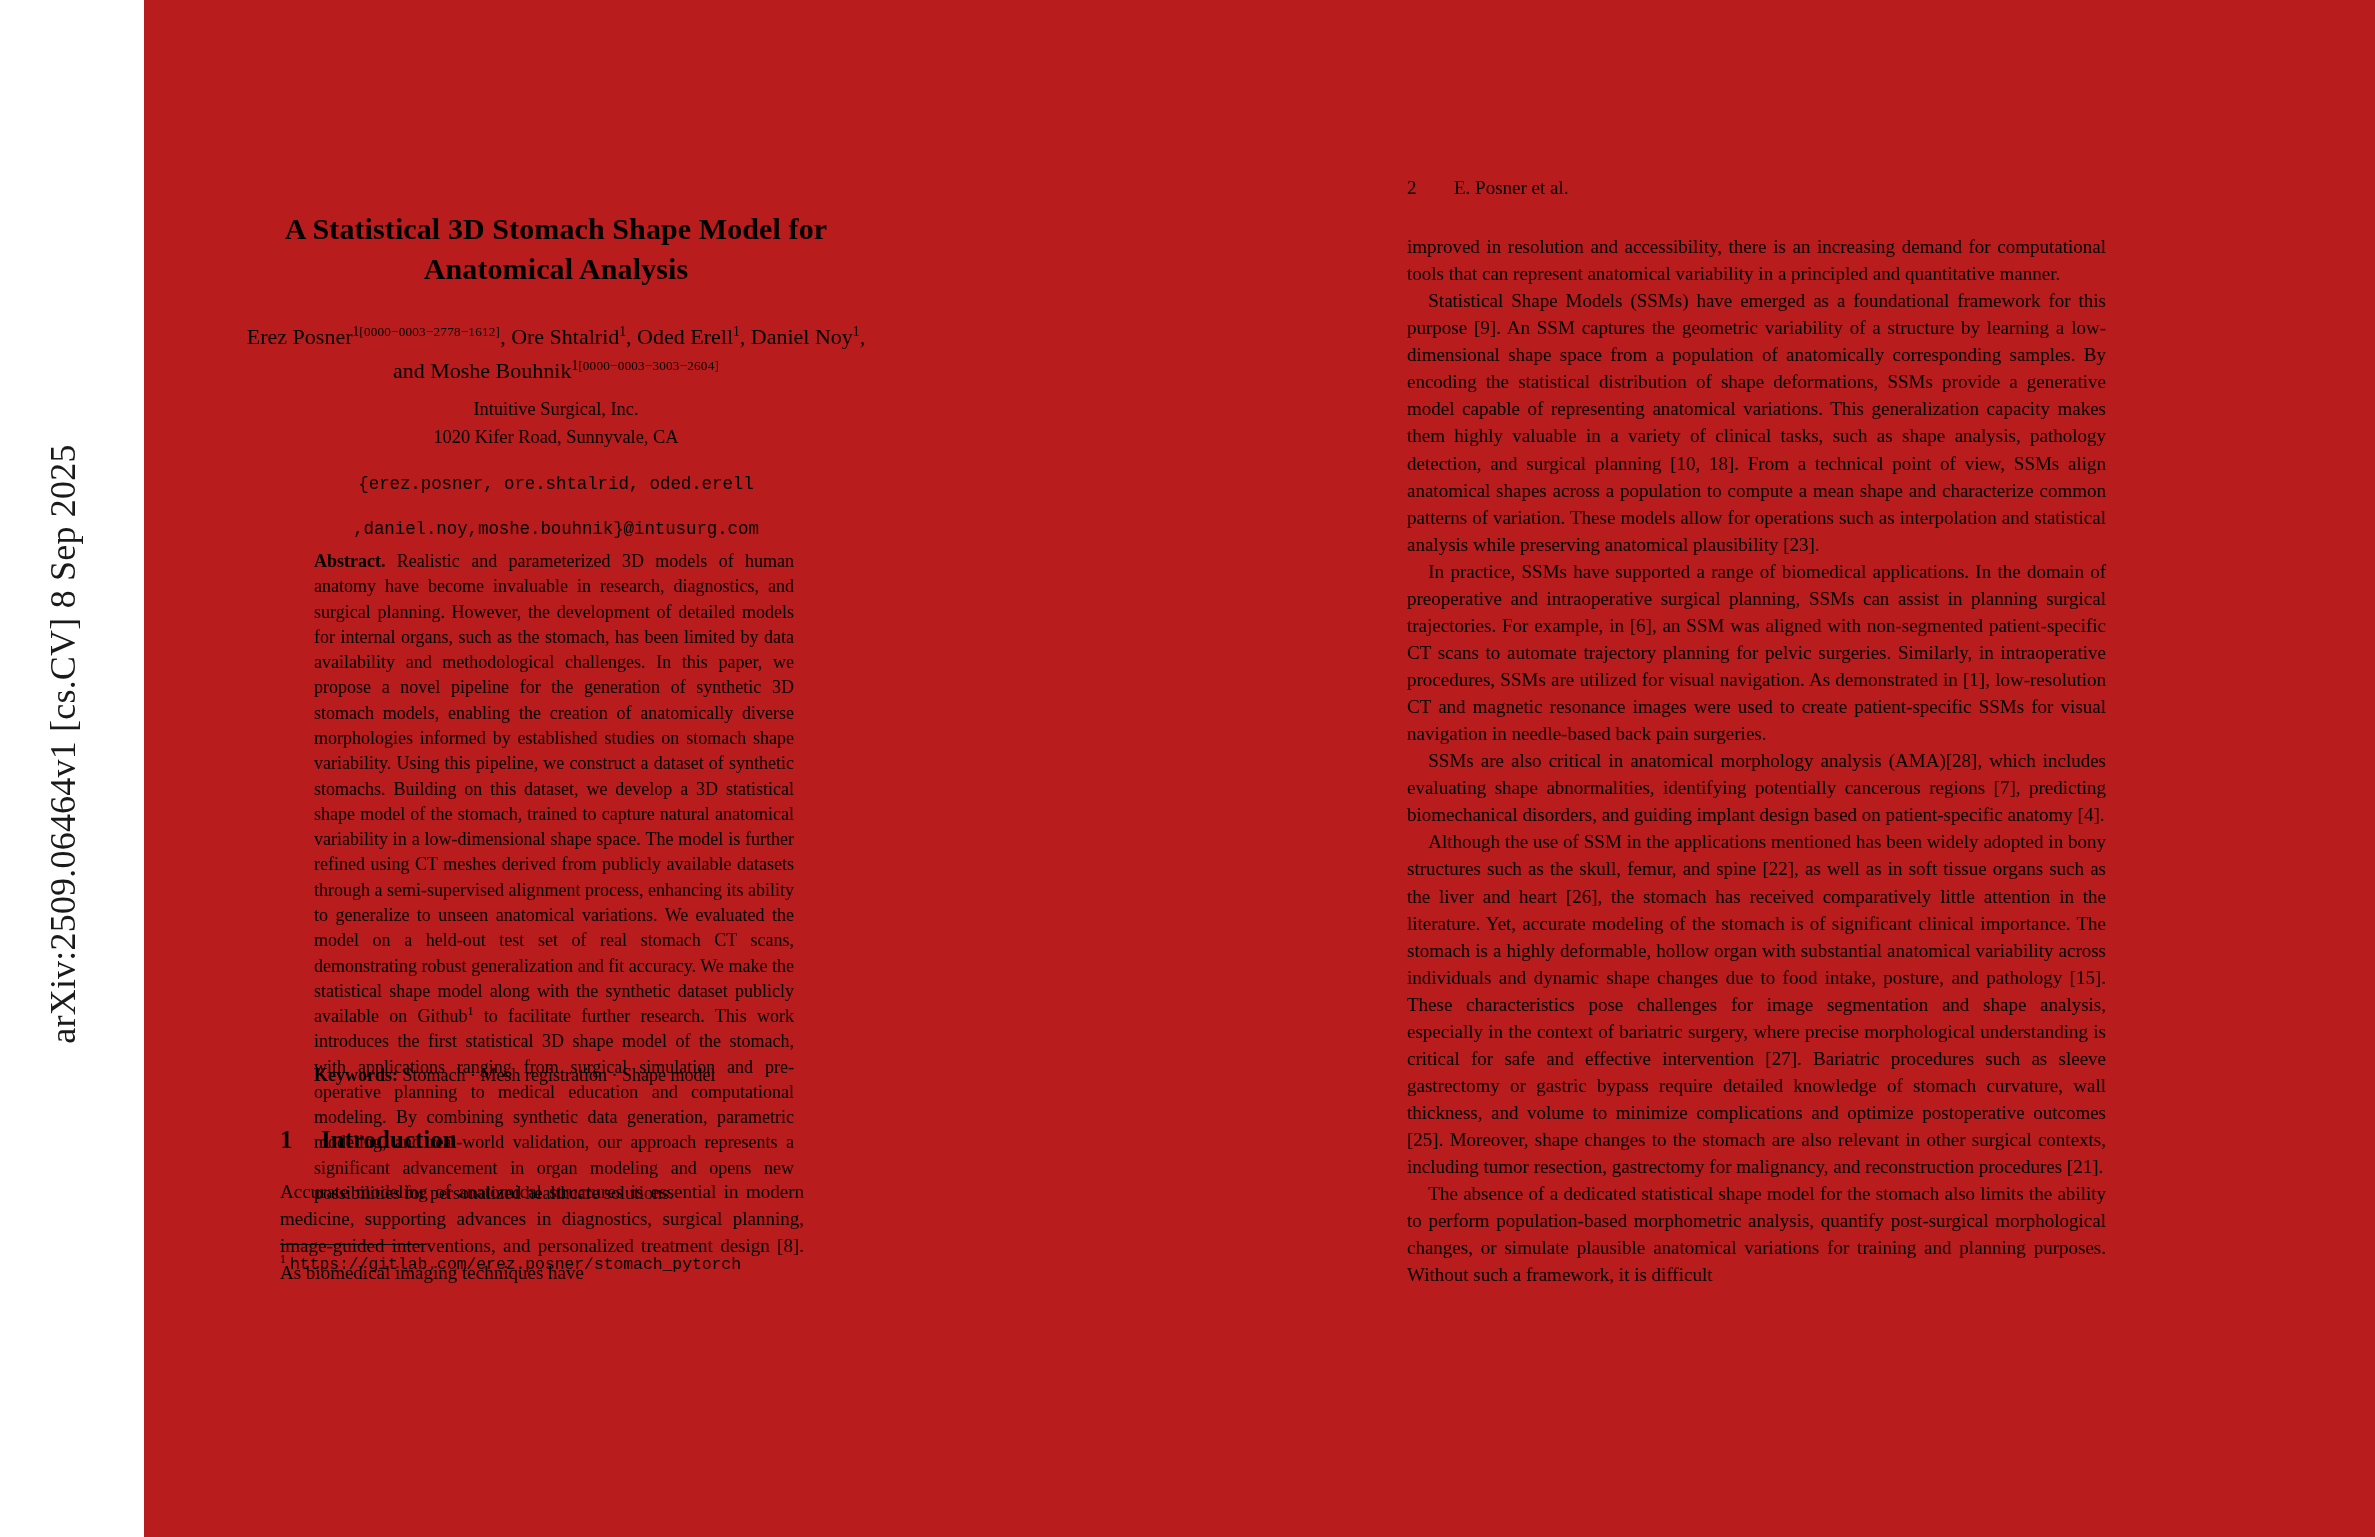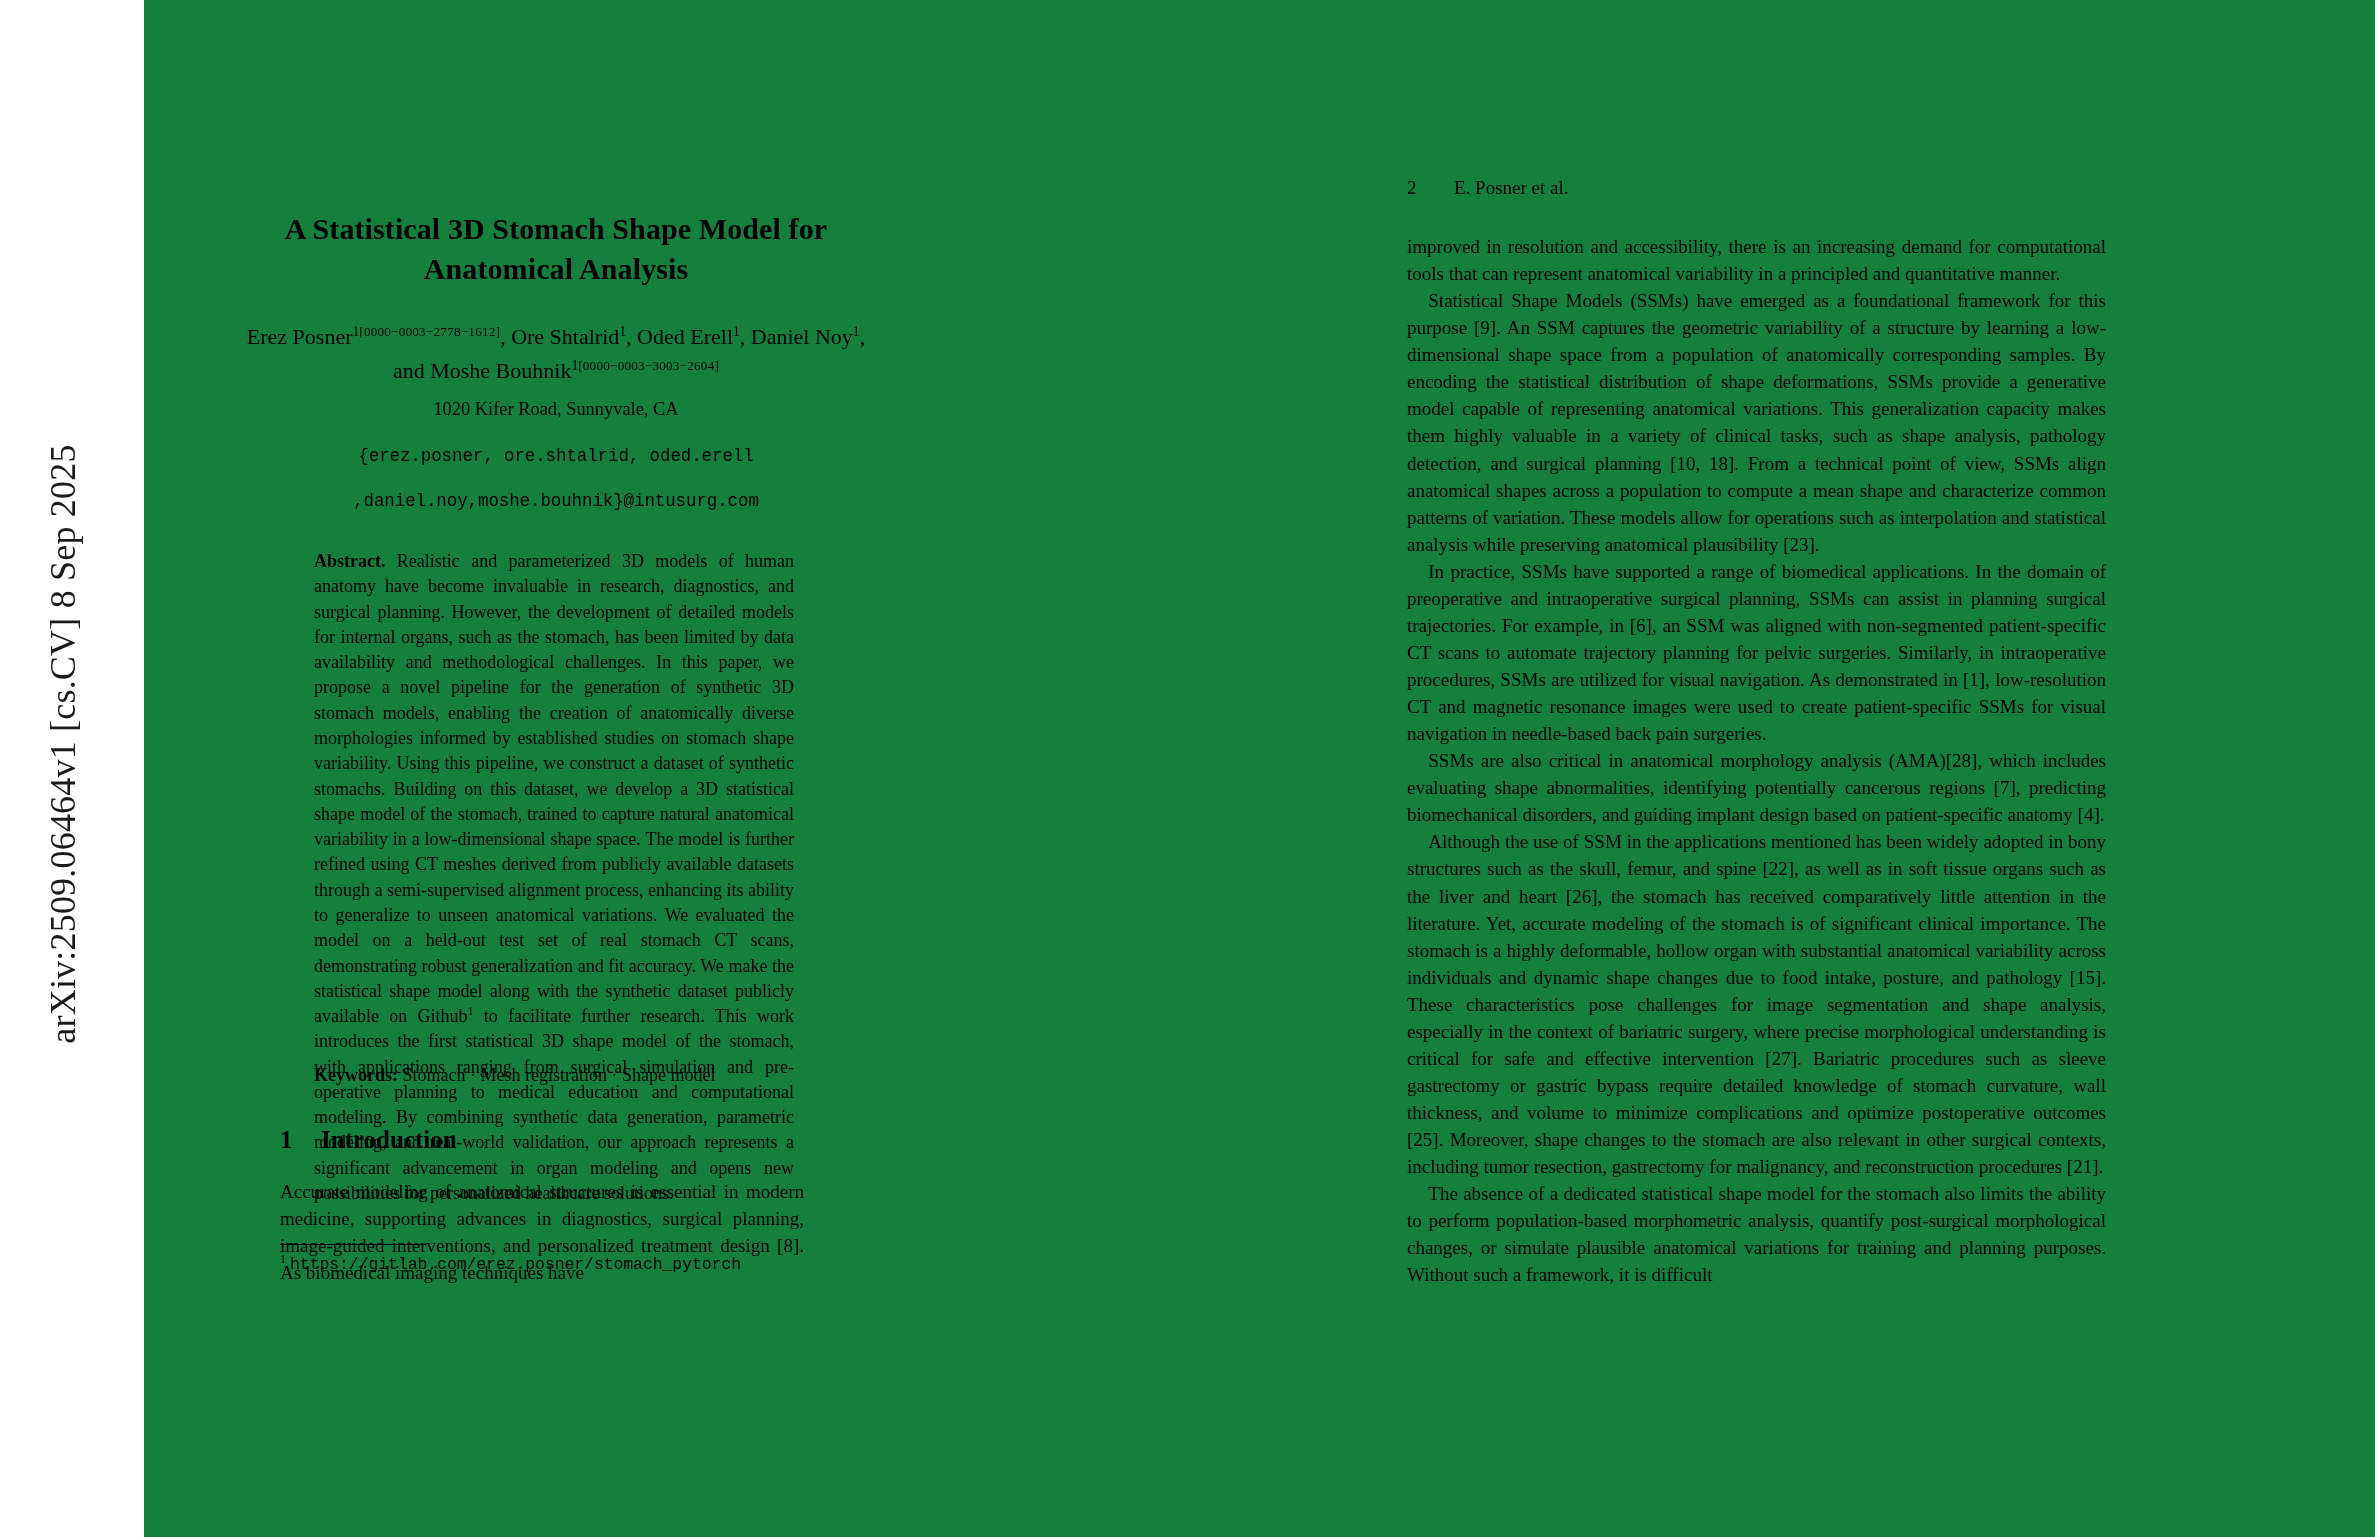--- a/index.html
+++ b/index.html
@@ -35,21 +35,21 @@
     font-family: "Liberation Serif", "DejaVu Serif", serif;
     font-size: 36px;
     letter-spacing: 0.2px;
     color: #1a1a1a;
     white-space: nowrap;
   }
 
   
   .page {
     position: absolute;
-    background: #15803d;
+    background: #b91c1c;
   }
   .page-left {
     left: 144px;
     top: 0px;
     width: 1077px;
     height: 1537px;
   }
   .page-right {
     left: 1221px;
     top: 0px;
@@ -240,20 +240,21 @@
       <span>Anatomical Analysis</span>
     </div>
   </div>
 
   <div class="col authors-block">
     <div><span>Erez Posner</span><sup>1</sup><span class="orcid">[0000−0003−2778−1612]</span><span>, Ore Shtalrid</span><sup>1</sup><span>, Oded Erell</span><sup>1</sup><span>, Daniel Noy</span><sup>1</sup><span>,</span></div>
     <div><span>and Moshe Bouhnik</span><sup>1</sup><span class="orcid">[0000−0003−3003−2604]</span></div>
   </div>
 
   <div class="col affil-block">
+    <div>Intuitive Surgical, Inc.</div>
     <div>1020 Kifer Road, Sunnyvale, CA</div>
     <div class="email-line">{erez.posner, ore.shtalrid, oded.erell</div>
     <div class="email-line">,daniel.noy,moshe.bouhnik}@intusurg.com</div>
   </div>
 
   <div class="col abstract-block">
     <span class="lead">Abstract.</span><span> Realistic and parameterized 3D models of human anatomy have become invaluable in research, diagnostics, and surgical planning. However, the development of detailed models for internal organs, such as the stomach, has been limited by data availability and methodological challenges. In this paper, we propose a novel pipeline for the generation of synthetic 3D stomach models, enabling the creation of anatomically diverse morphologies informed by established studies on stomach shape variability. Using this pipeline, we construct a dataset of synthetic stomachs. Building on this dataset, we develop a 3D statistical shape model of the stomach, trained to capture natural anatomical variability in a low-dimensional shape space. The model is further refined using CT meshes derived from publicly available datasets through a semi-supervised alignment process, enhancing its ability to generalize to unseen anatomical variations. We evaluated the model on a held-out test set of real stomach CT scans, demonstrating robust generalization and fit accuracy. We make the statistical shape model along with the synthetic dataset publicly available on Github</span><sup>1</sup><span> to facilitate further research. This work introduces the first statistical 3D shape model of the stomach, with applications ranging from surgical simulation and pre-operative planning to medical education and computational modeling. By combining synthetic data generation, parametric modeling, and real-world validation, our approach represents a significant advancement in organ modeling and opens new possibilities for personalized healthcare solutions.</span>
   </div>
 
   <div class="col keywords-block">

